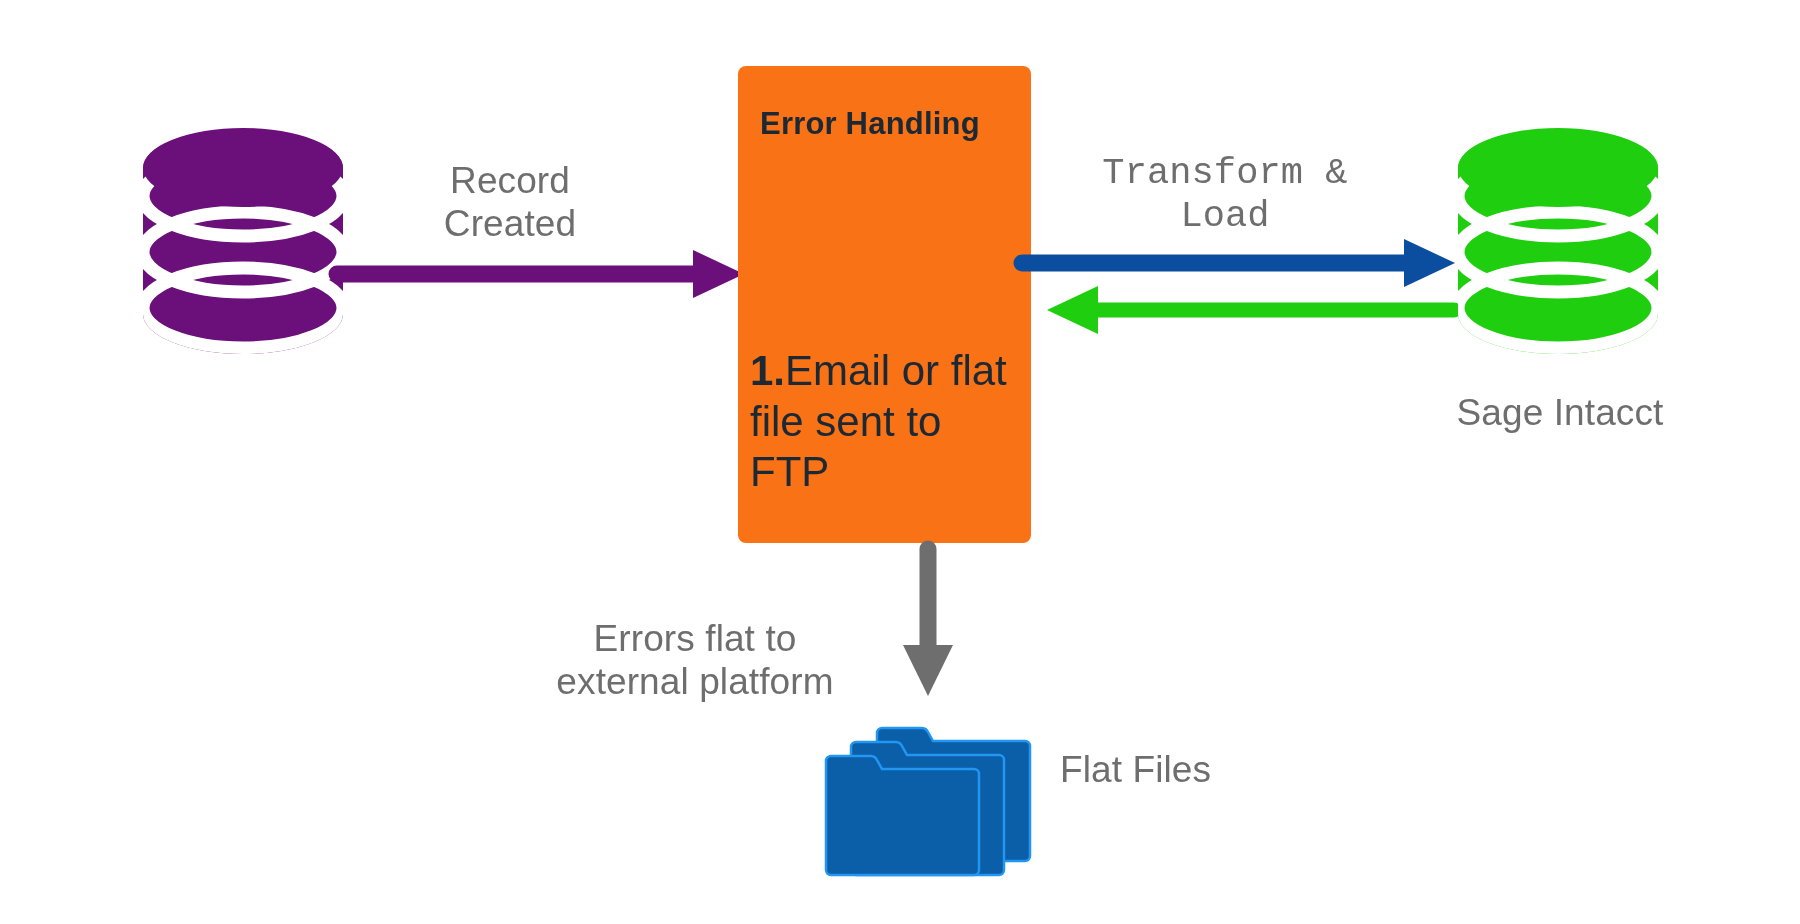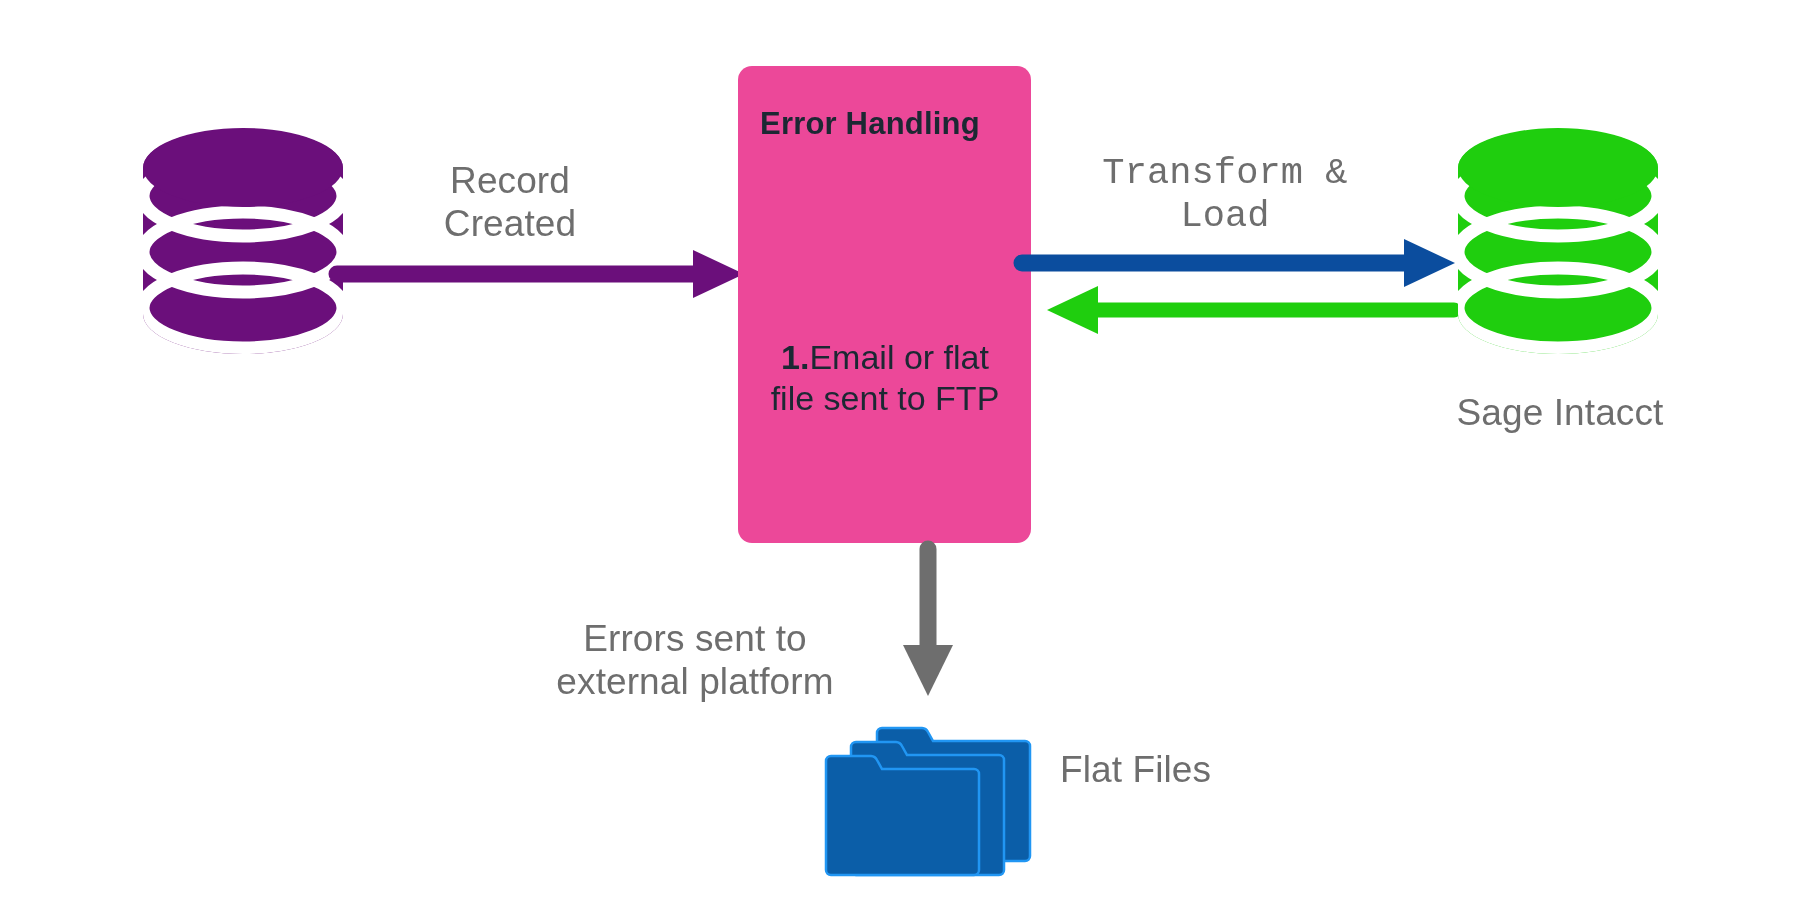--- a/index.html
+++ b/index.html
@@ -37,36 +37,35 @@
     line-height: 1.16;
     text-align: center;
     font-weight: 400;
     letter-spacing: 0.1px;
     white-space: pre-line;
     margin-top: 28px;
   }
 
   
   .process-box {
-    background: #ec4899;
-    border-radius: 14px;
+    background: #f97316;
+    border-radius: 8px;
     box-sizing: border-box;
   }
   .process-title {
     color: #1C2833;
     font-size: 31px;
     font-weight: 700;
     letter-spacing: 0.2px;
   }
   .process-step {
     color: #1C2833;
-    font-size: 34px;
+    font-size: 42px;
     font-weight: 400;
     line-height: 1.2;
-    text-align: center;
     white-space: pre-line;
   }
   .process-step .step-num { font-weight: 700; }
 
   
   svg { display: block; overflow: visible; }
 </style>
 </head>
 <body>
 
@@ -140,21 +139,21 @@
         <ellipse cx="103" cy="68" rx="100" ry="40" fill="none" stroke="#ffffff" stroke-width="13"></ellipse>
         <ellipse cx="103" cy="124" rx="100" ry="40" fill="none" stroke="#ffffff" stroke-width="13"></ellipse>
         <ellipse cx="103" cy="180" rx="100" ry="40" fill="none" stroke="#ffffff" stroke-width="13"></ellipse>
       </g>
       <ellipse cx="103" cy="40" rx="100" ry="39" fill="#1FCE0E"></ellipse>
     </svg>
   </div>
 
   <div class="abs node-label" style="left:1400px; top:392px; width:320px;">Sage Intacct</div>
 
-  <div class="abs edge-label" style="left:500px; top:590px; width:390px;">Errors sent to
+  <div class="abs edge-label" style="left:500px; top:590px; width:390px;">Errors flat to
 external platform</div>
 
   <div class="abs" style="left:900px; top:545px;">
     <svg width="56" height="152" viewBox="0 0 56 152">
       <line x1="28" y1="4" x2="28" y2="112" stroke="#6E6E6E" stroke-width="17" stroke-linecap="round"></line>
       <polygon points="3,100 53,100 28,151" fill="#6E6E6E"></polygon>
     </svg>
   </div>
 
   <div class="abs" style="left:826px; top:716px;">

